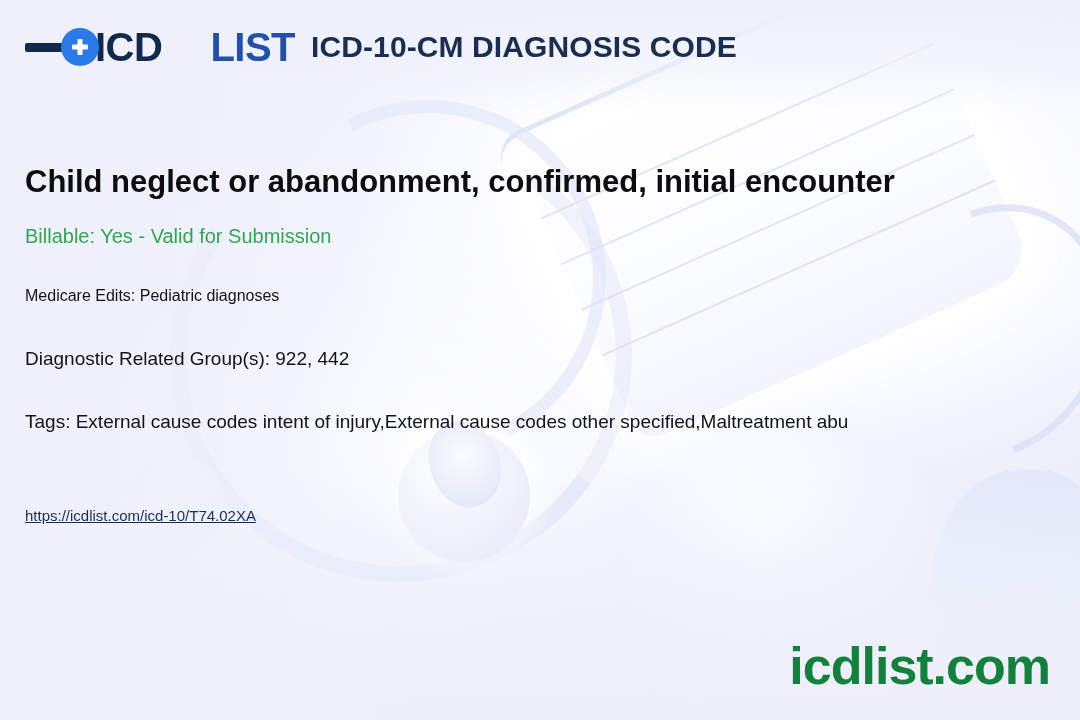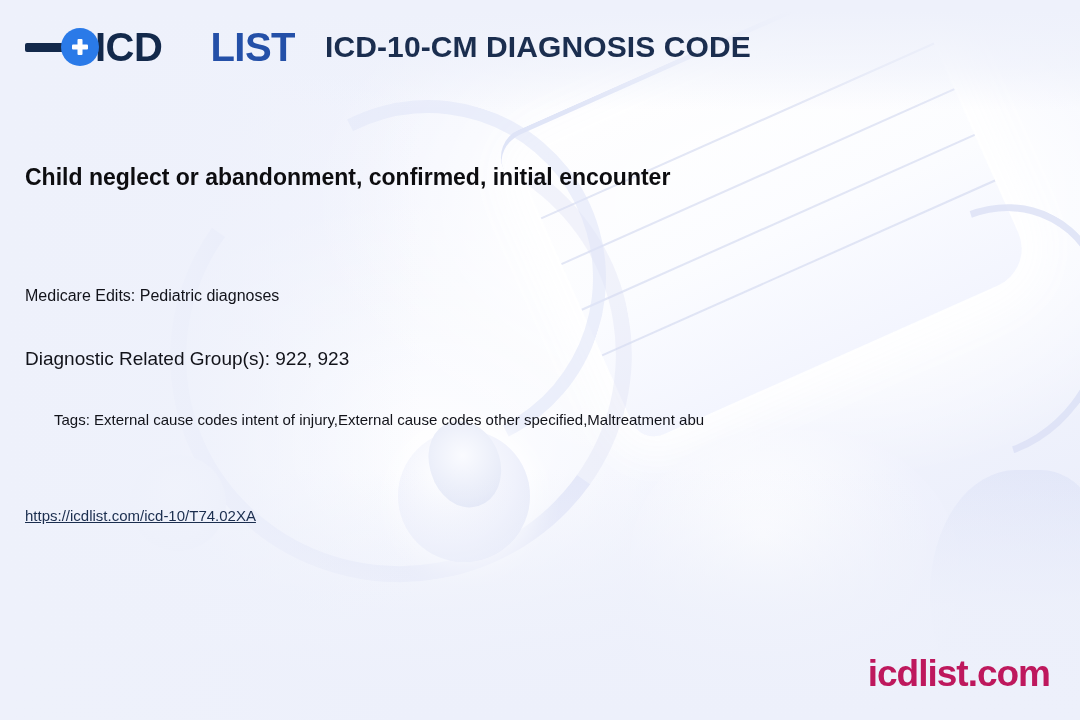--- a/index.html
+++ b/index.html
@@ -234,21 +234,21 @@
     font-size: 40px;
     font-weight: 700;
     letter-spacing: -0.5px;
     line-height: 1;
     margin-left: -4px;
   }
   .logo-icd { color: #13294b; }
   .logo-list { color: #2450a8; margin-left: 48px; }
 
   #header-title {
-    margin-left: 30px;
+    margin-left: 16px;
     font-size: 30px;
     font-weight: 700;
     color: #1b2e4f;
     letter-spacing: 0.1px;
     line-height: 1;
   }
 
   
   #code {
     position: absolute;
@@ -257,21 +257,21 @@
     font-size: 37px;
     font-weight: 700;
     color: #1b2e4f;
     line-height: 1;
     letter-spacing: -0.2px;
   }
   #description {
     position: absolute;
     left: 25px;
     top: 166px;
-    font-size: 23px;
+    font-size: 31px;
     font-weight: 700;
     color: #0d0d10;
     line-height: 1;
     white-space: nowrap;
     text-align: right;
   }
   #billable {
     position: absolute;
     left: 25px;
     top: 226px;
@@ -298,45 +298,44 @@
     font-size: 19px;
     font-weight: 400;
     color: #12131a;
     line-height: 1;
     white-space: nowrap;
   }
   #tags {
     position: absolute;
     left: 25px;
     top: 412px;
-    font-size: 15px;
+    font-size: 19px;
     font-weight: 400;
     color: #12131a;
     line-height: 1;
     white-space: nowrap;
-    margin-left: 29px;
   }
   #url {
     position: absolute;
     left: 25px;
     top: 508px;
     font-size: 15px;
     font-weight: 400;
     color: #1b2e4f;
     line-height: 1;
     white-space: nowrap;
     text-decoration: underline;
   }
   #watermark {
     position: absolute;
     right: 30px;
     bottom: 28px;
-    font-size: 37px;
-    font-weight: 700;
-    color: #be185d;
+    font-size: 52px;
+    font-weight: 700;
+    color: #15803d;
     letter-spacing: -1px;
     line-height: 1;
   }
 </style>
 </head>
 <body>
 
 <div id="card">
 
   <div id="bg-art">
@@ -367,21 +366,22 @@
       <div id="logo">
         <span class="logo-dash"></span>
         <span class="logo-plus"></span>
         <span class="logo-word logo-icd">ICD</span>
         <span class="logo-word logo-list">LIST</span>
       </div>
       <div id="header-title">ICD-10-CM DIAGNOSIS CODE</div>
     </div>
 
     <div id="description">Child neglect or abandonment, confirmed, initial encounter</div>
+    <div id="billable">Billable: Yes - Valid for Submission</div>
     <div id="medicare">Medicare Edits: Pediatric diagnoses</div>
-    <div id="drg">Diagnostic Related Group(s): 922, 923</div>
+    <div id="drg">Diagnostic Related Group(s): 922, 442</div>
     <div id="tags">Tags: External cause codes intent of injury,External cause codes other specified,Maltreatment abu</div>
     <div id="url">https://icdlist.com/icd-10/T74.02XA</div>
 
     <div id="watermark">icdlist.com</div>
 
   </div>
 </div>
 
 </body></html>

